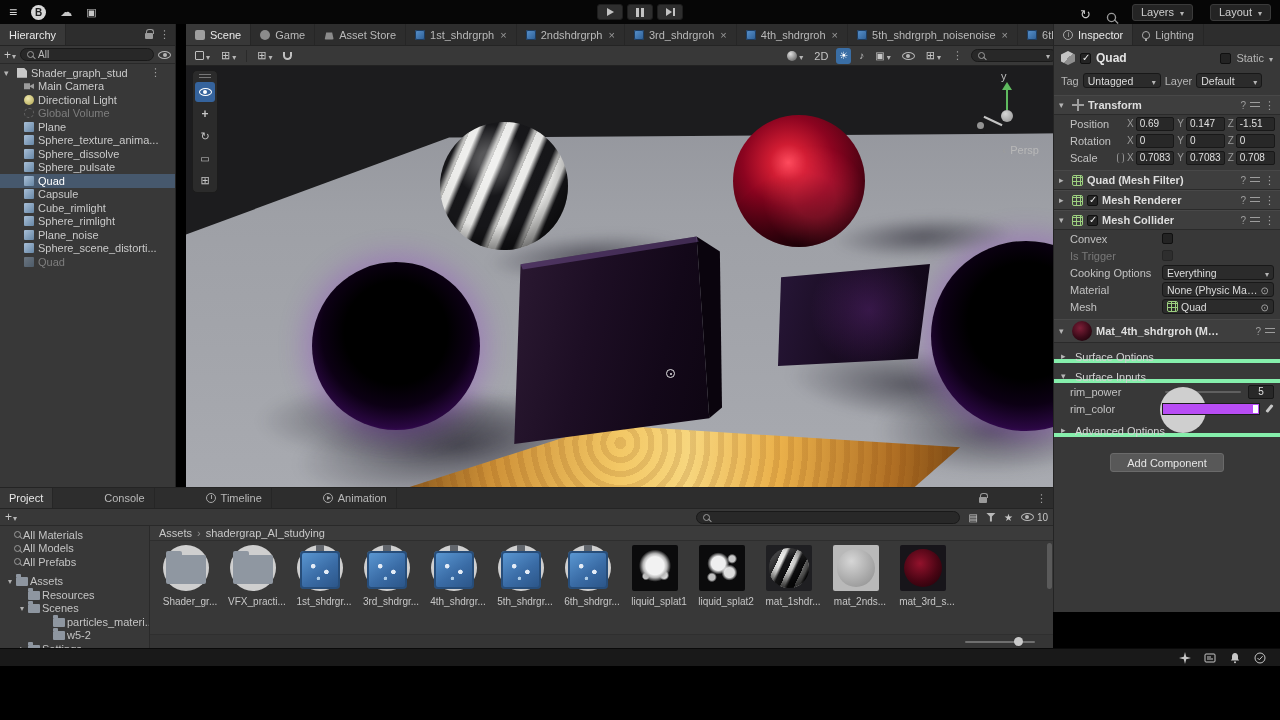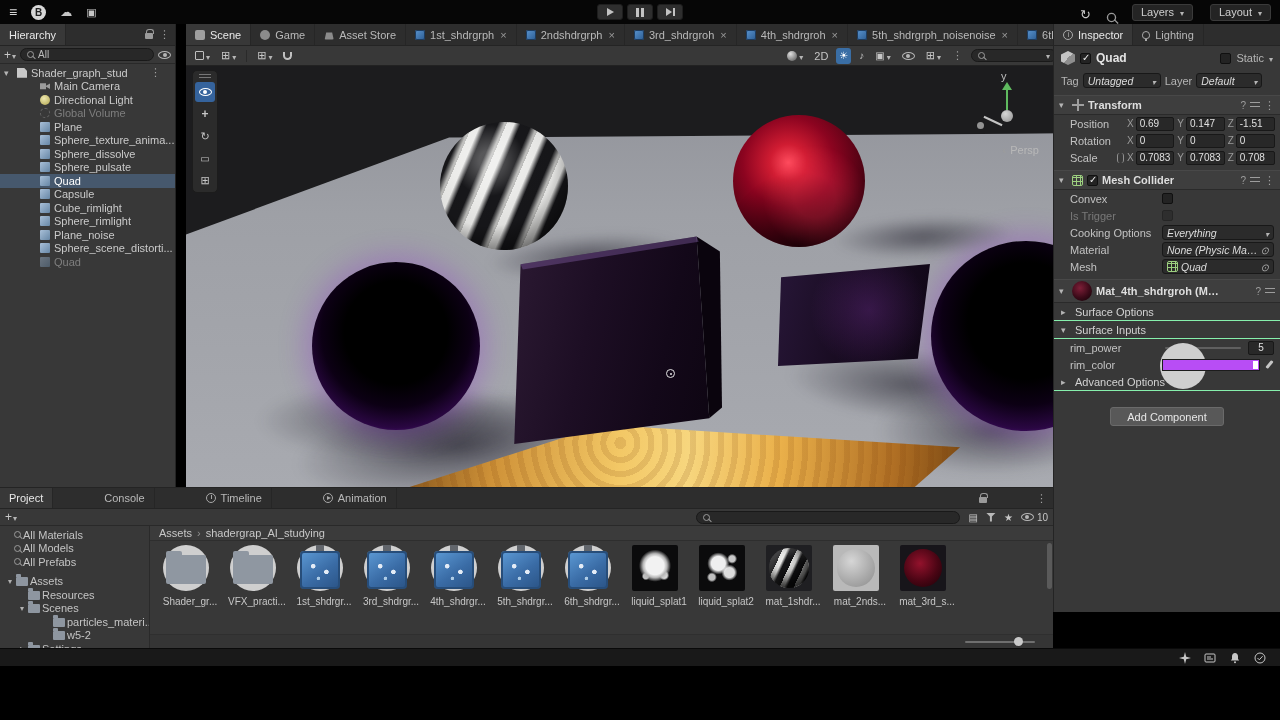--- a/index.html
+++ b/index.html
@@ -22,21 +22,21 @@
 .lock::before{content:"";position:absolute;left:1px;top:-4px;width:6px;height:4px;border:1px solid #9a9a9a;border-bottom:none;border-radius:3px 3px 0 0;}
 .cb{width:11px;height:11px;background:#232323;border:1px solid #101010;border-radius:2px;position:relative;flex:none;}
 .cb.on::after{content:"✓";position:absolute;left:1px;top:-2px;font-size:10px;color:#eaeaea;}
 .mag{width:7px;height:7px;border:1px solid #9a9a9a;border-radius:50%;position:relative;flex:none;}
 .mag::after{content:"";position:absolute;width:4px;height:1px;background:#9a9a9a;transform:rotate(45deg);right:-3px;bottom:-1px;}
 .mag-lg{transform:scale(1.35);}
 .eye{width:13px;height:8px;position:relative;flex:none;}
 .eye::before{content:"";position:absolute;inset:0;border:1px solid #b5b5b5;border-radius:50%;}
 .eye::after{content:"";position:absolute;left:4.5px;top:2px;width:4px;height:4px;background:#b5b5b5;border-radius:50%;}
 .search{display:flex;align-items:center;gap:4px;background:#282828;border:1px solid #191919;border-radius:8px;height:13px;padding:0 6px;color:#bdbdbd;font-size:10px;}
-.fld{display:flex;align-items:center;background:#2b2b2b;border:1px solid #181818;border-radius:3px;height:15px;padding:0 4px;gap:3px;color:#dcdcdc;font-size:10.5px;font-style:italic;}
+.fld{display:flex;align-items:center;background:#2b2b2b;border:1px solid #181818;border-radius:3px;height:15px;padding:0 4px;gap:3px;color:#dcdcdc;font-size:10.5px;}
 .fld .grow1{flex:1;min-width:0;overflow:hidden;white-space:nowrap;}
 .grow{flex:1;min-width:0;}
 .btn{background:#585858;border:1px solid #6a6a6a;border-radius:3px;color:#e6e6e6;display:inline-flex;align-items:center;justify-content:center;height:17px;padding:0 8px;font-size:11px;white-space:nowrap;}
 .plusbtn{display:flex;align-items:center;gap:1px;color:#c8c8c8;flex:none;}
 .plus::before{content:"+";font-size:12px;}
 
 .ic{display:inline-block;line-height:1;color:#c6c6c6;}
 .g-menu::before{content:"≡";font-size:14px;color:#d6d6d6;}
 .g-cloud::before{content:"☁";font-size:12px;}
 .g-window::before{content:"▣";font-size:11px;}
@@ -65,21 +65,21 @@
 .step-ic{display:flex;align-items:center;gap:1px;}
 .step-ic::before{content:"";width:0;height:0;border-left:6px solid #c2c2c2;border-top:4px solid transparent;border-bottom:4px solid transparent;}
 .step-ic::after{content:"";width:2px;height:8px;background:#c2c2c2;}
 .tb-right{margin-left:auto;display:flex;align-items:flex-end;gap:17px;}
 .tb-drop{display:flex;align-items:center;gap:6px;background:#242424;border:1px solid #3a3a3a;border-radius:3px;height:17px;padding:0 8px;color:#cfcfcf;}
 
 .hierarchy{left:0;top:24px;width:176px;height:463px;border-right:1px solid #242424;display:flex;flex-direction:column;}
 .h-toolbar{height:18px;display:flex;align-items:center;gap:4px;padding:0 4px;background:#383838;border-bottom:1px solid #292929;}
 .h-toolbar .search{flex:1;}
 .htree{flex:1;overflow:hidden;padding-top:2px;}
-.hrow{display:flex;align-items:center;height:13.5px;padding-left:40px;gap:4px;white-space:nowrap;color:#cacaca;}
+.hrow{display:flex;align-items:center;height:13.5px;padding-left:24px;gap:4px;white-space:nowrap;color:#cacaca;}
 .hrow.selected{background:#46586d;color:#fff;}
 .hrow.dim{color:#7e7e7e;}
 .hrow.dim .hic{opacity:.45;}
 .hroot{padding-left:4px;padding-right:14px;}
 .hlabel{overflow:hidden;white-space:nowrap;}
 .hic{width:10px;height:10px;flex:none;}
 .hic.t-camera{background:#9c9c9c;clip-path:polygon(0 20%,60% 20%,60% 45%,100% 22%,100% 78%,60% 55%,60% 80%,0 80%);}
 .hic.t-light{background:radial-gradient(circle at 40% 35%,#efe9b0,#b0a44e);border-radius:50%;}
 .hic.t-volume{border:1px dashed #9a9a9a;border-radius:50%;}
 .hic.t-mesh{background:linear-gradient(135deg,#a9c0d8,#6787a6);border-radius:1px;}
@@ -176,21 +176,21 @@
 .axf b{font-weight:normal;color:#9a9a9a;font-size:10px;}
 .nfld{background:#282828;border:1px solid #181818;border-radius:2px;height:14px;line-height:12px;padding:0 3px;font-size:10px;color:#e0e0e0;overflow:hidden;white-space:nowrap;}
 .axf .nfld{flex:1;min-width:0;}
 .w28{width:26px;flex:none;text-align:center;}
 .prow2{display:flex;align-items:center;height:17px;padding:0 6px 0 16px;gap:4px;}
 .prow2.dim{opacity:.45;}
 .plabel{width:88px;flex:none;color:#c2c2c2;overflow:hidden;white-space:nowrap;}
 .plabel.w44{width:44px;}
 .matball{width:20px;height:20px;border-radius:50%;background:radial-gradient(circle at 40% 35%,#7e1f38,#3a0a18 55%,#170309 90%);flex:none;}
 .mat-header{height:24px;}
-.foldrow{display:flex;align-items:center;gap:5px;height:18px;padding:8px 7px;border-bottom:1px solid #86efac;color:#d2d2d2;}
+.foldrow{display:flex;gap:5px;height:18px;padding:8px 7px;border-bottom:4px solid #86efac;color:#d2d2d2;}
 .slider{flex:1;height:2px;background:#5f5f5f;border-radius:1px;position:relative;margin:0 3px;}
 .thumb{position:absolute;right:7%;top:-3.5px;width:9px;height:9px;border-radius:50%;background:#cfcfcf;}
 .swatch{flex:1;height:12px;border:1px solid #1c1c1c;position:relative;}
 .swatch::after{content:"";position:absolute;right:1px;top:1px;bottom:1px;width:5px;background:#fff;}
 .pick{width:10px;height:10px;position:relative;flex:none;}
 .pick::after{content:"";position:absolute;left:4px;top:0;width:3px;height:9px;background:#c6c6c6;transform:rotate(40deg);border-radius:1px;}
 .addwrap{display:flex;justify-content:center;padding-top:16px;}
 .addc{height:19px;padding:0 16px;}
 .gap4{height:4px;flex:none;}
 
@@ -638,20 +638,39 @@
             <span class="nfld">0.7083</span>
           </span>
           <span class="axf">
             <b>Z</b>
             <span class="nfld">0.708</span>
           </span>
         </div>
       </div>
     <div class="gap4"></div>
     <div class="comp-header">
+      <span class="fo closed"></span>
+      <span class="meshic"></span>
+      <span class="ctitle trunc">Quad (Mesh Filter)</span>
+      <span class="spacer"></span>
+      <span class="hicn help"></span>
+      <span class="preset"></span>
+      <span class="dots"></span>
+    </div>
+    <div class="comp-header">
+      <span class="fo closed"></span>
+      <span class="meshic"></span>
+      <span class="cb on"></span>
+      <span class="ctitle">Mesh Renderer</span>
+      <span class="spacer"></span>
+      <span class="hicn help"></span>
+      <span class="preset"></span>
+      <span class="dots"></span>
+    </div>
+    <div class="comp-header">
       <span class="fo"></span>
       <span class="meshic"></span>
       <span class="cb on"></span>
       <span class="ctitle">Mesh Collider</span>
       <span class="spacer"></span>
       <span class="hicn help"></span>
       <span class="preset"></span>
       <span class="dots"></span>
     </div>
     <div class="prow2">

